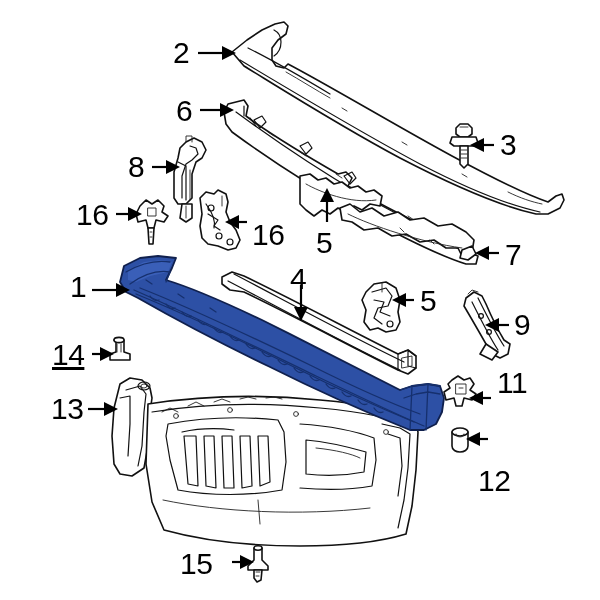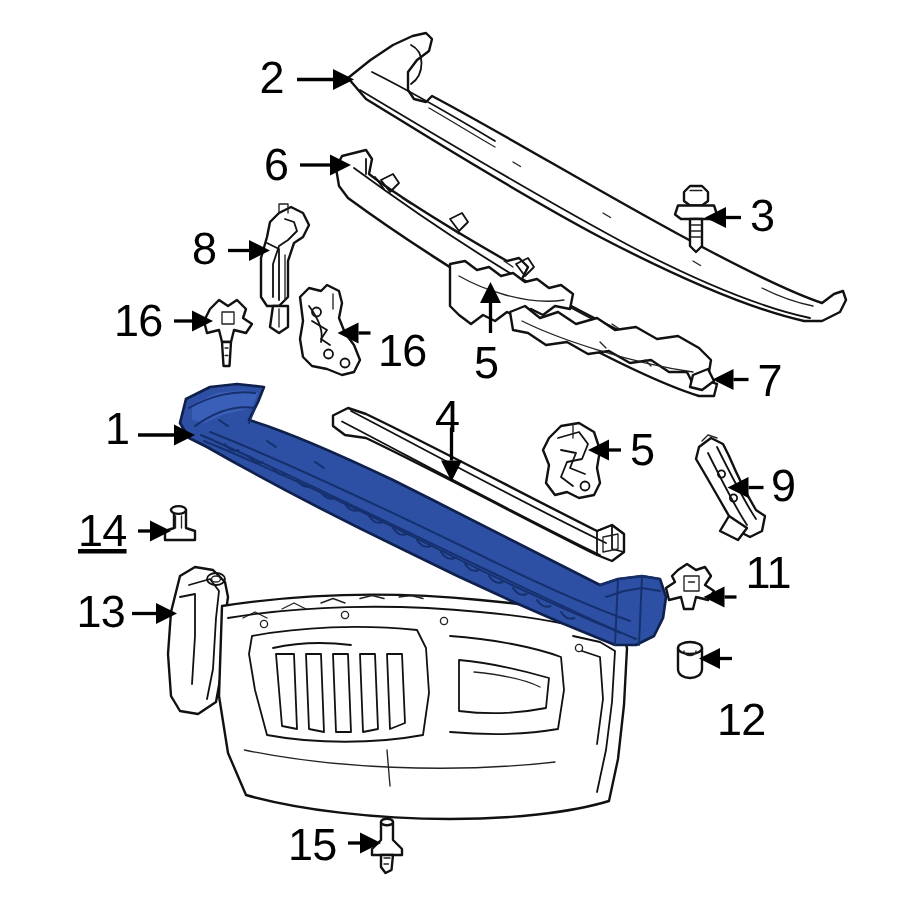--- a/index.html
+++ b/index.html
@@ -402,17 +402,17 @@
   <div class="callout-label" style="left:316px; top:228px;">5</div>
   <div class="callout-label" style="left:176px; top:96px;">6</div>
   <div class="callout-label" style="left:505px; top:240px;">7</div>
   <div class="callout-label" style="left:128px; top:152px;">8</div>
   <div class="callout-label" style="left:514px; top:310px;">9</div>
   <div class="callout-label" style="left:76px; top:200px;">16</div>
   <div class="callout-label" style="left:497px; top:368px;">11</div>
   <div class="callout-label" style="left:478px; top:425px;margin-top:41px;">12</div>
   <div class="callout-label" style="left:51px; top:394px;text-align:center;">13</div>
   <div class="callout-label" style="left:52px; top:340px;text-decoration:underline;">14</div>
-  <div class="callout-label" style="left:192px; top:549px;">15</div>
+  <div class="callout-label" style="left:180px; top:549px;">15</div>
   <div class="callout-label" style="left:252px; top:208px;margin-top:12px;">16</div>
   <div class="callout-label" style="left:420px; top:286px;">5</div>
 
 </div>
 
 </body></html>

